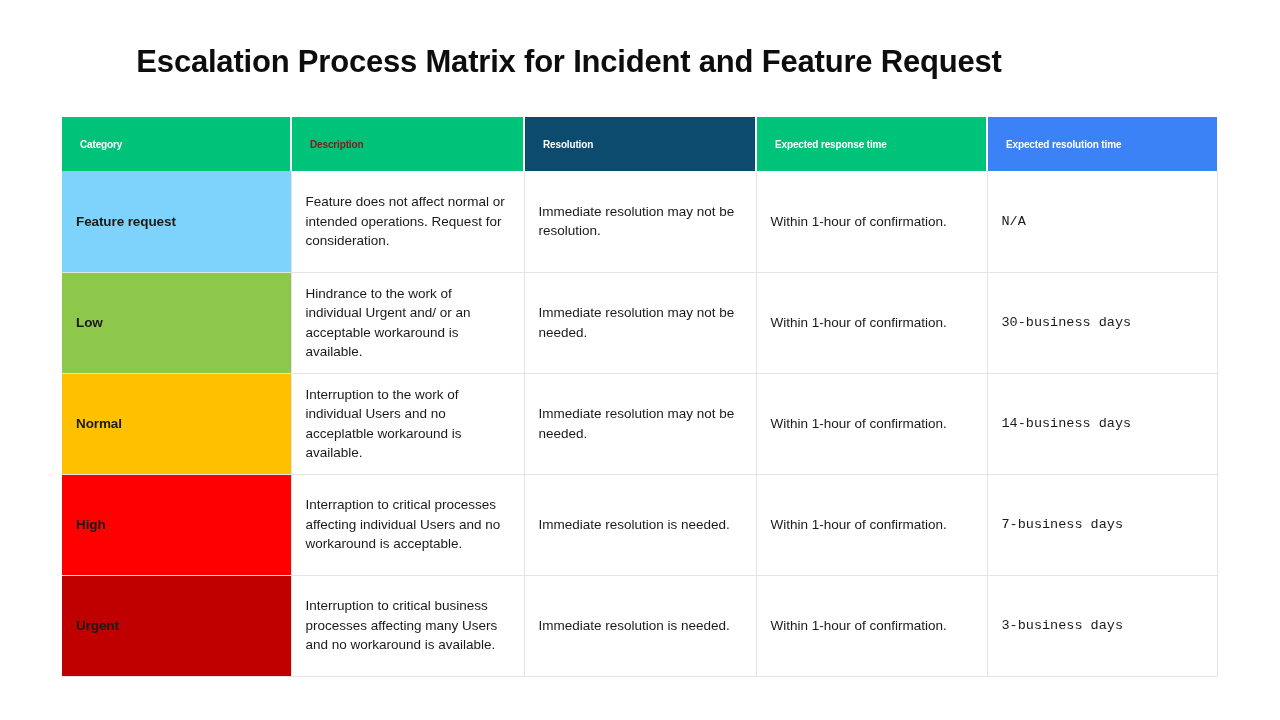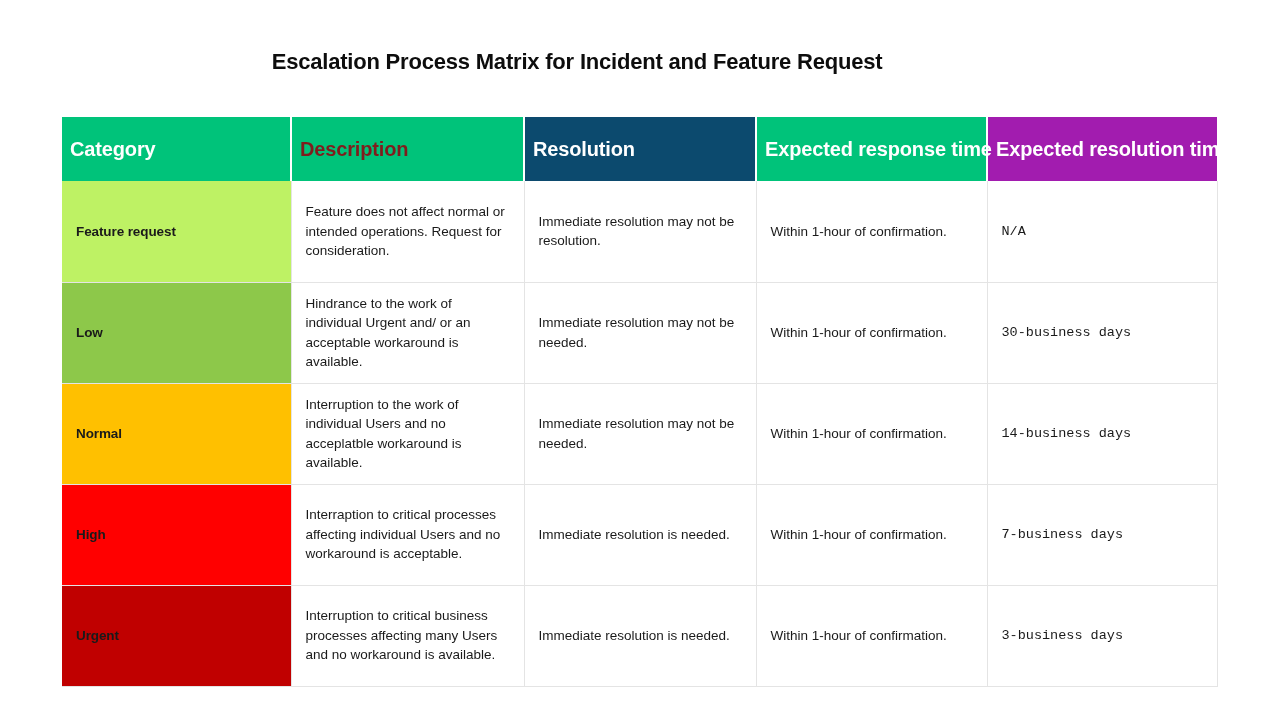--- a/index.html
+++ b/index.html
@@ -19,25 +19,25 @@
   #slide {
     position: absolute;
     left: 0; top: 0;
     width: 1280px;
     height: 720px;
     background: #ffffff;
   }
 
   #slide-title {
     position: absolute;
-    left: 8px;
+    left: 0;
     top: 42px;
     width: 1138px;
     text-align: center;
-    font-size: 22px;
+    font-size: 31px;
     font-weight: bold;
     color: #0d0d0d;
     letter-spacing: -0.2px;
     line-height: 40px;
     white-space: nowrap;
   }
 
   #matrix-table-wrap {
     position: absolute;
     left: 62px;
@@ -54,25 +54,25 @@
 
   table.matrix col.c-category      { width: 229px; }
   table.matrix col.c-description   { width: 233px; }
   table.matrix col.c-resolution    { width: 232px; }
   table.matrix col.c-response      { width: 231px; }
   table.matrix col.c-resolutiontime{ width: 230px; }
 
   table.matrix thead th {
     background: #00c37a;
     color: #ffffff;
-    font-size: 20px;
+    font-size: 10px;
     font-weight: bold;
     text-align: left;
-    padding: 0 0 0 8px;
-    height: 64px;
+    padding: 0 0 0 18px;
+    height: 54px;
     vertical-align: middle;
     border-right: 2px solid #ffffff;
     box-sizing: border-box;
     letter-spacing: -0.15px;
     white-space: nowrap;
   }
   table.matrix thead th:last-child { border-right: none; }
 
   table.matrix tbody tr { height: 101px; }
 
@@ -123,27 +123,27 @@
         <col class="c-resolution">
         <col class="c-response">
         <col class="c-resolutiontime">
       </colgroup>
       <thead>
         <tr>
           <th style="background-color: rgb(0, 195, 122); color: rgb(255, 255, 255);">Category</th>
           <th style="background-color: rgb(0, 195, 122); color: #7f1d1d;">Description</th>
           <th style="background-color: #0c4a6e; color: rgb(255, 255, 255);">Resolution</th>
           <th style="background-color: rgb(0, 195, 122); color: rgb(255, 255, 255);">Expected response time</th>
-          <th style="background-color: #a21caf; color: rgb(255, 255, 255);">Expected resolution time</th>
+          <th style="background-color: #3b82f6; color: rgb(255, 255, 255);">Expected resolution time</th>
         </tr>
       </thead>
       <tbody>
 
         <tr>
-          <td class="cat-cell" style="background-color: #bef264;">
+          <td class="cat-cell" style="background-color: #7dd3fc;">
             <span class="cell-text">Feature request</span>
           </td>
           <td class="desc-cell">
             <span class="cell-text">Feature does not affect normal or intended operations. Request for consideration.</span>
           </td>
           <td class="res-cell">
             <span class="cell-text">Immediate resolution may not be resolution.</span>
           </td>
           <td class="resp-cell">
             <span class="cell-text">Within 1-hour of confirmation.</span>

